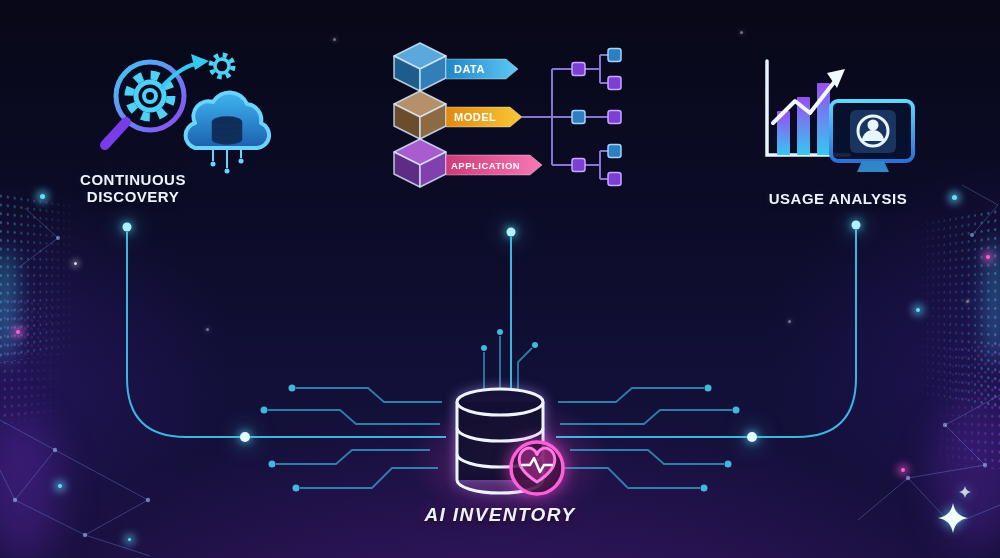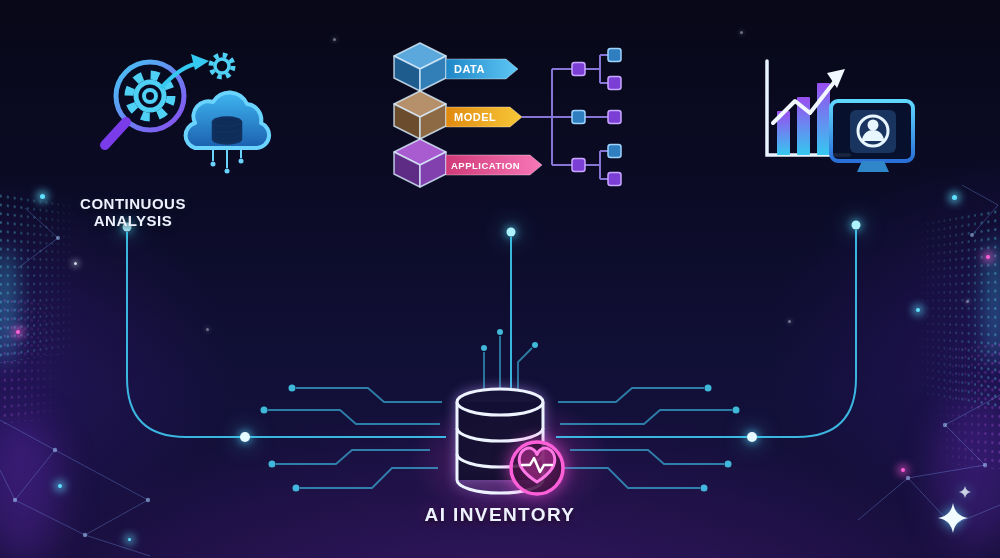--- a/index.html
+++ b/index.html
@@ -17,21 +17,21 @@
       linear-gradient(180deg, #080818 0%, #0b0b26 35%, #121039 70%, #170f3c 100%);
   }
   .layer { position: absolute; left: 0; top: 0; }
   .iconsvg { position: absolute; }
   .label {
     position: absolute; color: #eef2ff; font-weight: bold; text-align: center;
     letter-spacing: 0.5px; font-size: 15px; line-height: 17px;
     text-shadow: 0 2px 6px rgba(0,0,0,0.7), 0 0 10px rgba(120,200,255,0.2);
   }
   .label span { display: block; }
-  .label-big { font-size: 19px; letter-spacing: 1.4px; text-shadow: 0 2px 6px rgba(0,0,0,0.8), 0 0 14px rgba(255,90,220,0.35); }
+  .label-big { font-size: 19px; letter-spacing: 1.4px; text-shadow: 0 2px 6px rgba(0,0,0,0.8), 0 0 14px rgba(255,90,220,0.35); font-style: italic; }
   svg text { font-family: "Liberation Sans", sans-serif; font-weight: bold; fill: #ffffff; letter-spacing: 0.5px; }
   .glowdot-node { filter: drop-shadow(0 0 5px #52e0ff) drop-shadow(0 0 11px rgba(82,224,255,0.65)); }
   .pinkglow { filter: drop-shadow(0 0 8px rgba(255,80,220,0.75)); }
   .whiteglow { filter: drop-shadow(0 0 6px rgba(190,160,255,0.55)); }
   .cyanglow { filter: drop-shadow(0 0 6px rgba(90,225,255,0.8)); }
   .dotwall {
     position: absolute; opacity: 0.5;
     background-image: radial-gradient(circle, rgba(90,225,255,0.75) 1px, rgba(90,225,255,0) 1.8px);
     background-size: 9px 9px;
   }
@@ -161,23 +161,23 @@
           <path d="M 142 112 V 130"></path>
           <path d="M 156 112 V 120"></path>
       </g>
       <g fill="#6ad4ff">
         <circle cx="128" cy="126" r="2.5"></circle>
           <circle cx="142" cy="133" r="2.5"></circle>
           <circle cx="156" cy="123" r="2.5"></circle>
       </g>
     </g>
   </svg>
-  <div class="label" style="left:46px; top:171px; width:174px;margin-top:24px;">
+  <div class="label" style="left:46px; top:171px; width:174px;">
     <span>CONTINUOUS</span>
-    <span>ANALYSIS</span>
+    <span>DISCOVERY</span>
   </div>
 
   <svg class="iconsvg" style="left:380px; top:41px;" width="290" height="150" viewBox="0 0 290 150">
     <defs>
       <linearGradient id="ribBlue" x1="0" y1="0" x2="1" y2="0">
         <stop offset="0" stop-color="#1f86c8"></stop>
           <stop offset="1" stop-color="#5fc8f5"></stop>
       </linearGradient>
       <linearGradient id="ribOrange" x1="0" y1="0" x2="1" y2="0">
         <stop offset="0" stop-color="#e08a10"></stop>
@@ -255,20 +255,21 @@
     <g>
       <rect x="76" y="46" width="82" height="60" rx="7" fill="rgba(8,18,48,0.92)" stroke="url(#monGrad)" stroke-width="4"></rect>
       <rect x="95" y="55" width="46" height="43" rx="6" fill="rgba(80,160,240,0.25)"></rect>
       <circle cx="118" cy="76" r="15" stroke="#e8f6ff" stroke-width="3" fill="none"></circle>
       <circle cx="118" cy="70" r="5.5" fill="#e8f6ff"></circle>
       <path d="M 107 86 a 11 11 0 0 1 22 0" fill="#e8f6ff"></path>
       <polygon points="107,106 129,106 134,117 102,117" fill="#2f86c8"></polygon>
       <path d="M 93 121 H 143" stroke="url(#monGrad)" stroke-width="4.5" stroke-linecap="round"></path>
     </g>
   </svg>
+  <div class="label" style="left:758px; top:190px; width:160px;">USAGE ANALYSIS</div>
 
   <svg class="iconsvg" style="left:420px; top:330px;" width="200" height="185" viewBox="0 0 200 185">
     <g class="whiteglow" stroke="#edf4ff" stroke-width="3" fill="none">
       <rect x="37" y="72" width="86" height="78" fill="rgba(14,11,40,0.92)" stroke="none"></rect>
       <path d="M 37 150 A 43 13 0 0 0 123 150"></path>
       <path d="M 37 98 A 43 13 0 0 0 123 98"></path>
       <path d="M 37 124 A 43 13 0 0 0 123 124"></path>
       <line x1="37" y1="72" x2="37" y2="150"></line>
       <line x1="123" y1="72" x2="123" y2="150"></line>
       <ellipse cx="80" cy="72" rx="43" ry="13" fill="rgba(20,16,52,0.95)"></ellipse>

